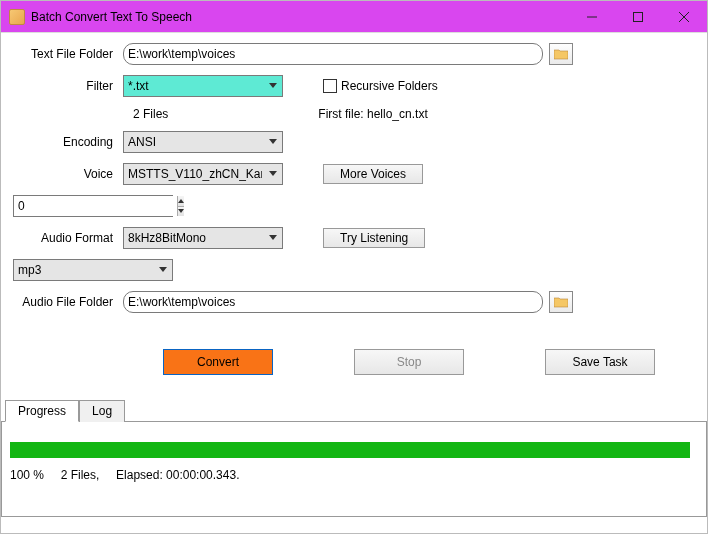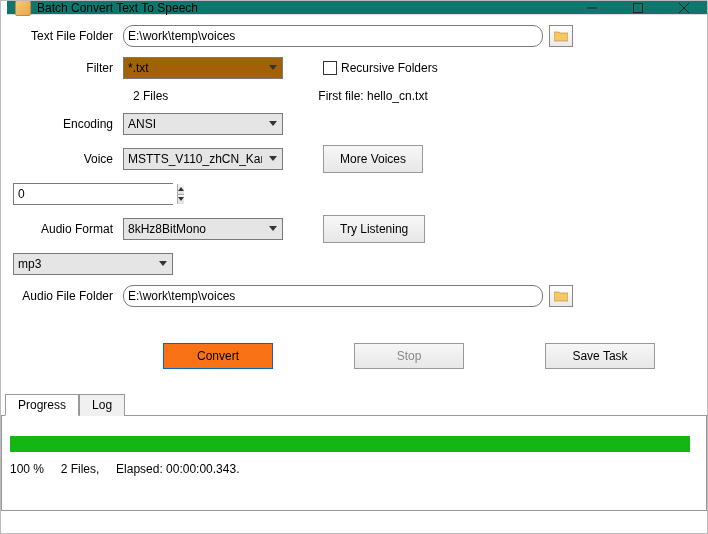--- a/index.html
+++ b/index.html
@@ -8,27 +8,26 @@
     font-family: "Segoe UI", Tahoma, sans-serif;
     font-size: 12px;
     background: #fff;
     color: #000;
     width: 708px;
     height: 534px;
     overflow: hidden;
     border: 1px solid #bbb;
   }
   .titlebar {
-    height: 14px;
+    height: 32px;
     display: flex;
     align-items: center;
     padding-left: 8px;
     border-bottom: 1px solid #ddd;
-    background: #0f766e;
-    margin-left: 6px;
+    background: #d946ef;
   }
   .app-icon {
     width: 16px; height: 16px;
     background: linear-gradient(135deg,#f7c873,#e8a64e);
     border: 1px solid #c28840;
     border-radius: 2px;
     margin-right: 6px;
   }
   .title-text { flex: 1; }
   .win-btns { display: flex; height: 100%; }
@@ -65,21 +64,21 @@
     margin-left: 6px;
     border: 1px solid #888;
     background: linear-gradient(#fefefe,#eaeaea);
     display: flex; align-items: center; justify-content: center;
   }
   .browse-btn svg { width: 14px; height: 12px; }
   .combo {
     position: relative;
     height: 22px;
     border: 1px solid #7a7a7a;
-    background: #a16207;
+    background: #5eead4;
     display: flex; align-items: center;
     padding: 0 20px 0 4px;
     width: 160px;
   }
   .combo.grey { background: #e5e5e5; }
   .combo .arrow {
     position: absolute; right: 0; top: 0; bottom: 0; width: 18px;
     display: flex; align-items: center; justify-content: center;
   }
   .combo .arrow svg { width: 8px; height: 6px; }
@@ -100,21 +99,21 @@
   }
   .spin-btns { width: 16px; border-left: 1px solid #aaa; display: flex; flex-direction: column; }
   .spin-up, .spin-down {
     flex: 1; display: flex; align-items: center; justify-content: center;
     background: linear-gradient(#f5f5f5,#e2e2e2);
     border-bottom: 1px solid #aaa;
   }
   .spin-down { border-bottom: none; }
   .spin-btns svg { width: 6px; height: 4px; }
   .side-btn {
-    height: 28px;
+    height: 20px;
     padding: 0 16px;
     border: 1px solid #999;
     background: linear-gradient(#f7f7f7,#e7e7e7);
     font: inherit;
     margin-left: 40px;
   }
   .info-row {
     display: flex;
     margin: 0 0 10px 120px;
     gap: 150px;

